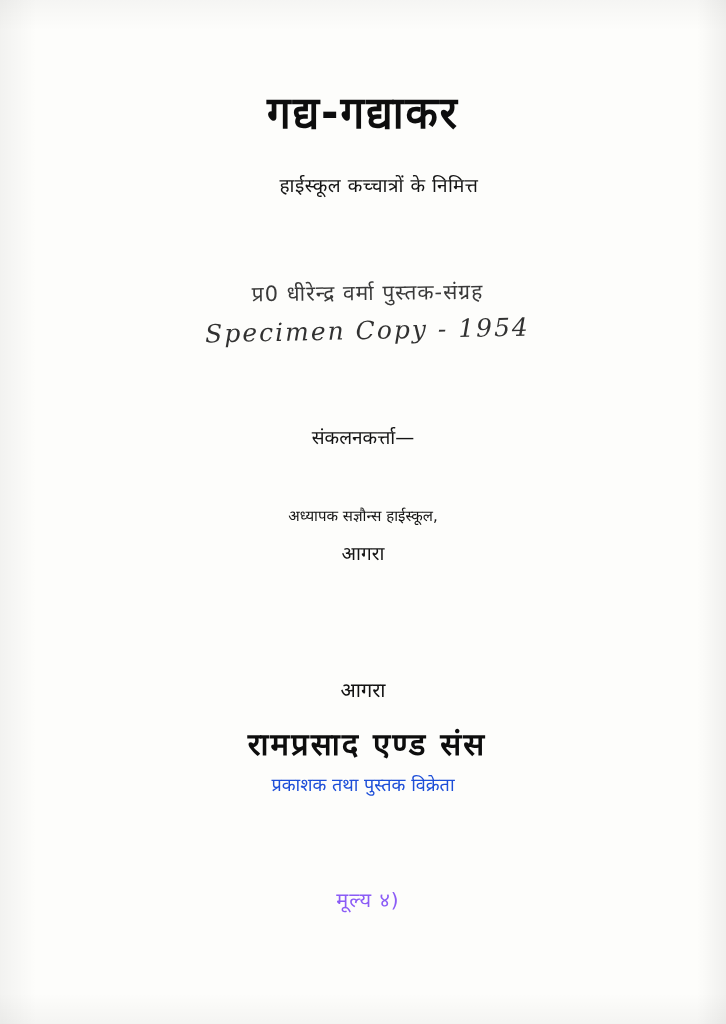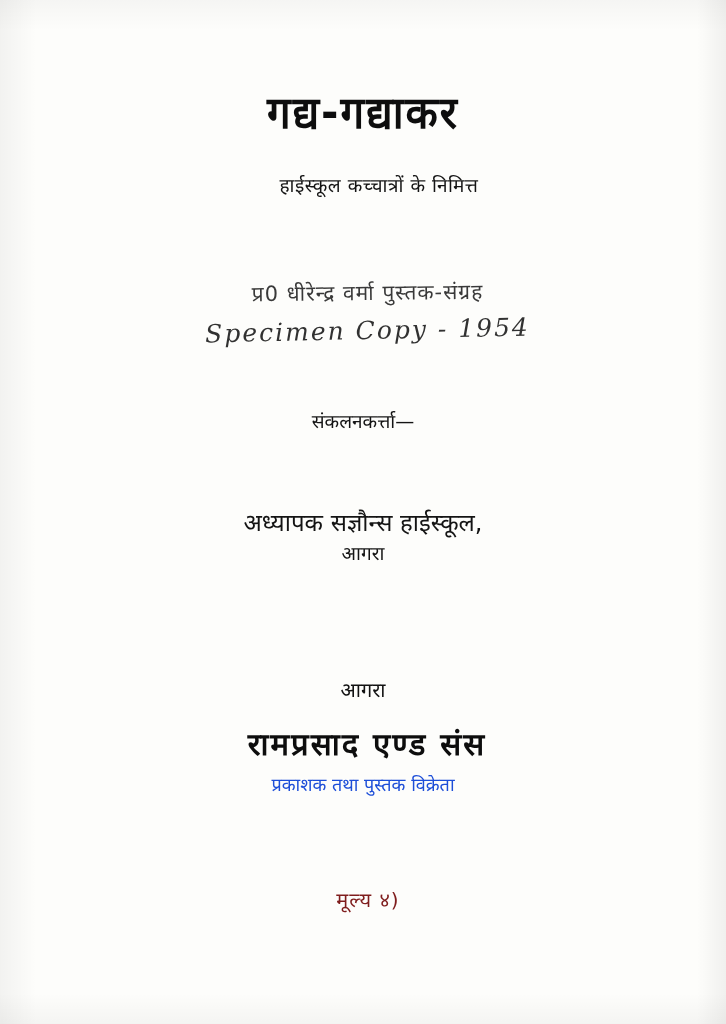--- a/index.html
+++ b/index.html
@@ -91,21 +91,21 @@
     font-family: "DejaVu Serif", serif;
     font-style: italic;
     color: #1c1c1c;
     opacity: 0.9;
     letter-spacing: 2px;
     transform: rotate(-1.2deg);
   }
 
   .compiler-label {
     position: absolute;
-    top: 408px;
+    top: 424px;
     left: 0;
     right: 0;
     font-size: 19px;
     font-family: "DejaVu Sans", sans-serif;
     color: #141414;
   }
   .compiler-name {
     position: absolute;
     top: 452px;
     left: 0;
@@ -114,21 +114,21 @@
     font-weight: bold;
     font-family: "DejaVu Sans", sans-serif;
     color: #0d0d0d;
     letter-spacing: 1px;
   }
   .compiler-role {
     position: absolute;
     top: 505px;
     left: 0;
     right: 0;
-    font-size: 24px;
+    font-size: 15px;
     font-family: "DejaVu Sans", sans-serif;
     color: #141414;
   }
   .compiler-city {
     position: absolute;
     top: 540px;
     left: 0;
     right: 0;
     font-size: 19px;
     font-family: "DejaVu Sans", sans-serif;
@@ -166,21 +166,21 @@
     color: #1d4ed8;
   }
 
   .price {
     position: absolute;
     top: 886px;
     left: 10px;
     right: 0;
     font-size: 20px;
     font-family: "DejaVu Sans", sans-serif;
-    color: #7f1d1d;
+    color: #8b5cf6;
     letter-spacing: 1px;
   }
 </style>
 </head>
 <body>
 
 <div class="page">
   <div class="content">
 
     <div class="title">गद्य-गद्याकर</div>

